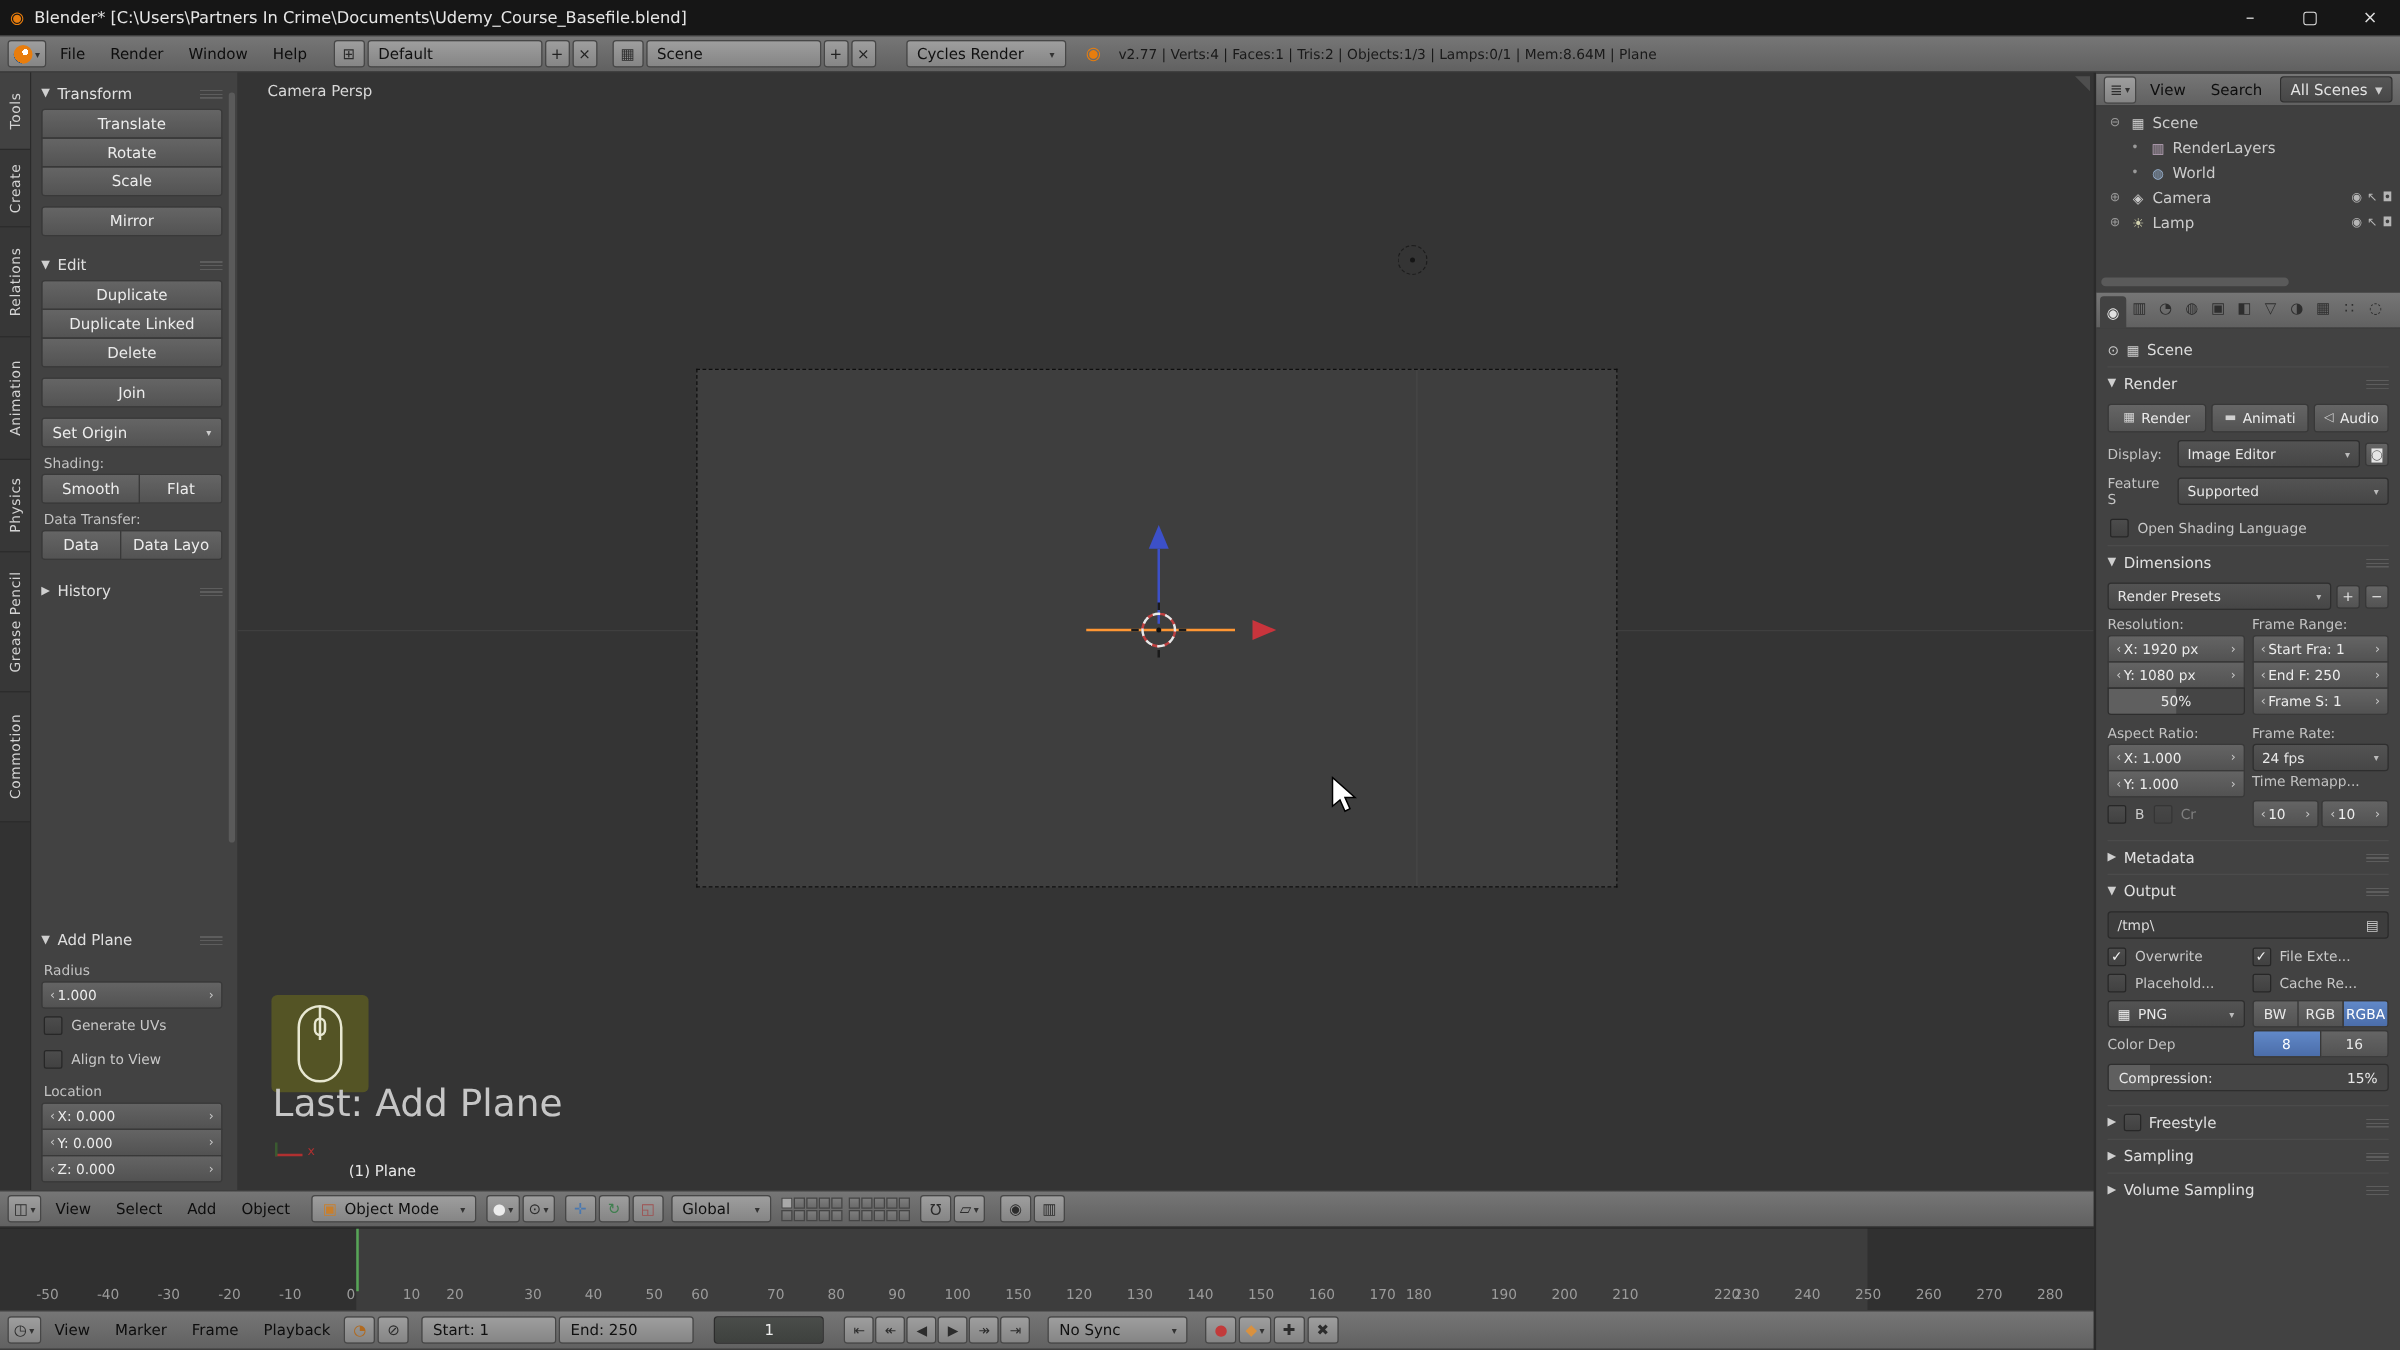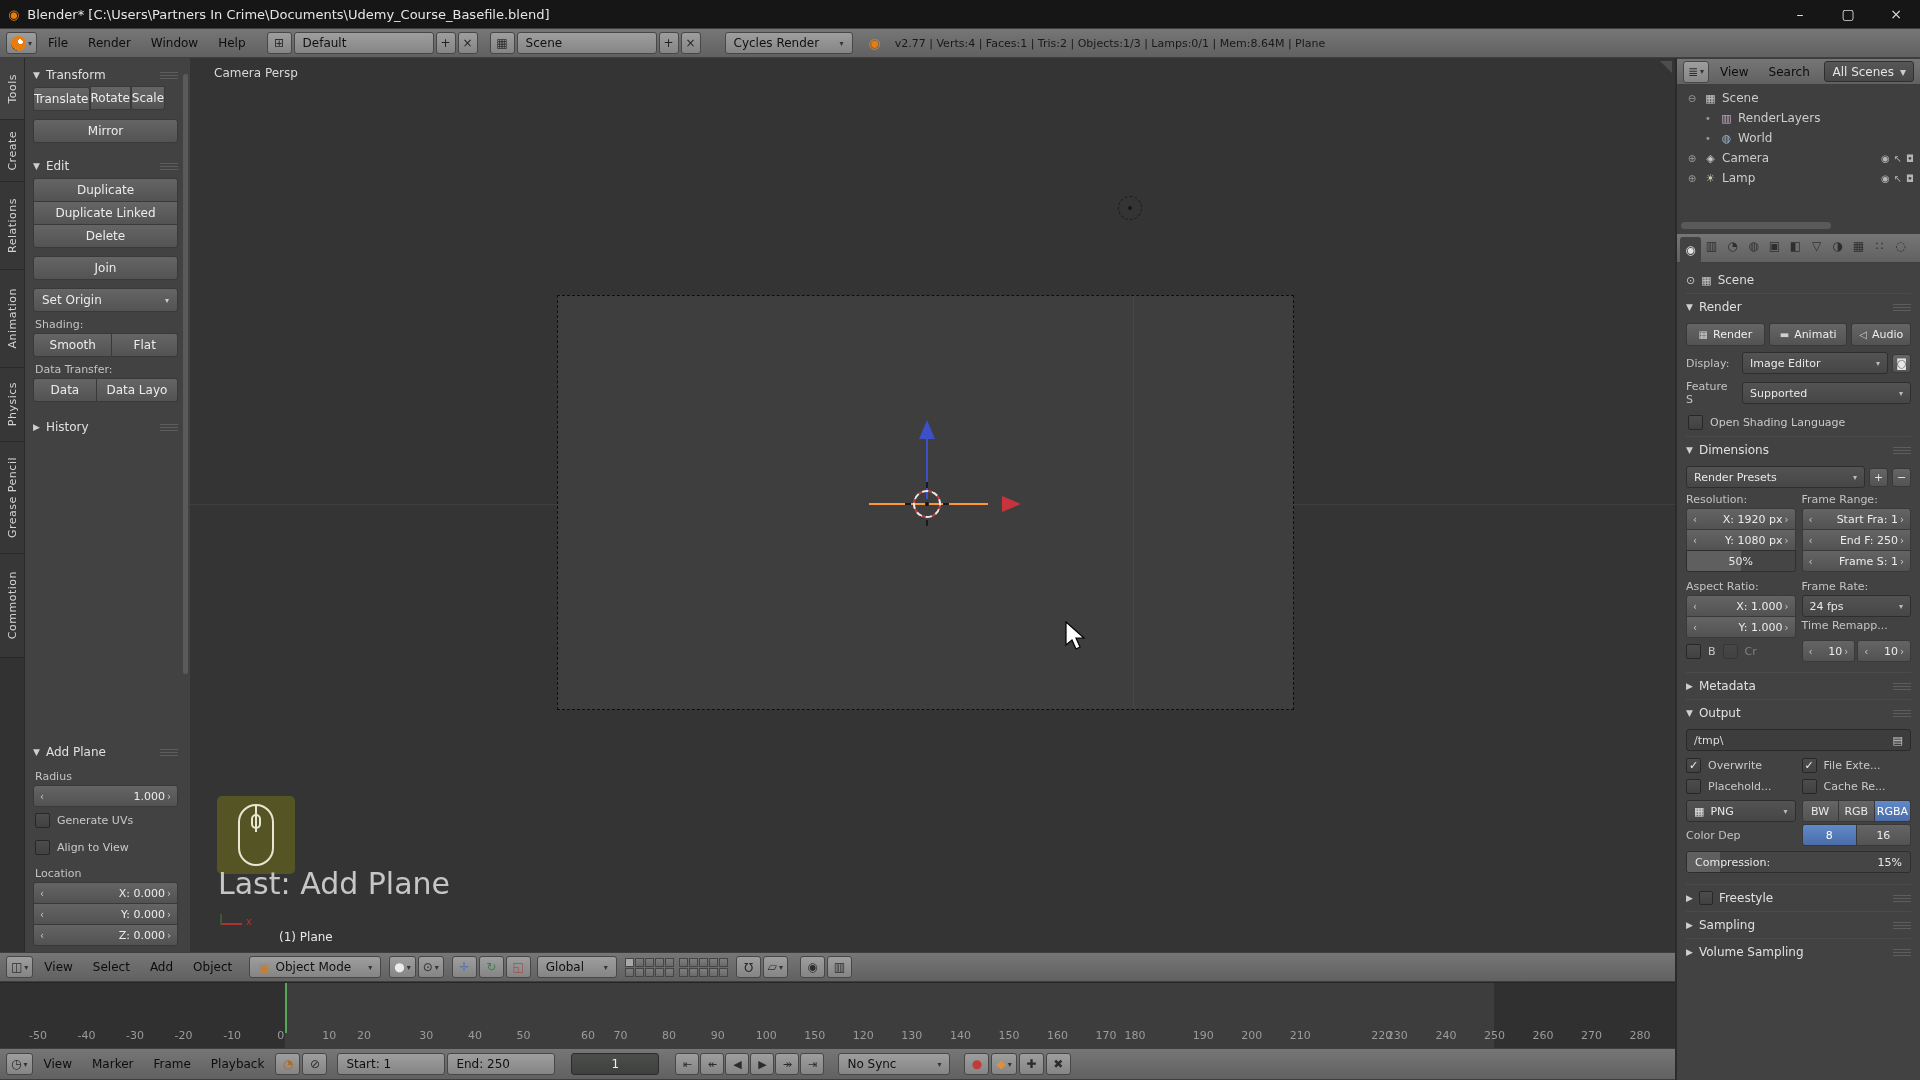--- a/index.html
+++ b/index.html
@@ -31,21 +31,21 @@
 .phead{display:flex;align-items:center;gap:6px;color:#e0e0e0;font-size:12px;height:25px;flex:none}
 .phead .tri{font-size:9px;color:#cfcfcf}
 .pgrip{margin-left:auto;width:18px;height:8px;background:repeating-linear-gradient(0deg,#5d5d5d 0 1px,transparent 1px 3px)}
 .btn{height:24px;background:linear-gradient(#656565,#535353);border:1px solid #393939;border-radius:3px;color:#ececec;font-size:12px;display:flex;align-items:center;justify-content:center;flex:none}
 .vstack .btn,.vstack .pnum{border-radius:0;margin-top:-1px}
 .vstack .btn:first-child,.vstack .pnum:first-child{border-radius:3px 3px 0 0;margin-top:0}
 .vstack .btn:last-child,.vstack .pnum:last-child{border-radius:0 0 3px 3px}
 .shelf .label,.plabel{font-size:11px;color:#c3c3c3;margin:6px 2px 2px}
 .pnum{height:22px;background:linear-gradient(#646464,#525252);border:1px solid #393939;border-radius:3px;color:#ececec;font-size:11px;display:flex;align-items:center;padding:0 4px;flex:none}
 .pnum .arr{font-size:10px;color:#c9c9c9;width:8px;text-align:center;flex:none}
-.pnum .val{flex:1;text-align:right}
+.pnum .val{flex:1;text-align:left}
 .cbrow{display:flex;align-items:center;gap:7px;margin:6px 2px;font-size:11px;color:#c9c9c9;flex:none}
 .cb{width:15px;height:15px;background:linear-gradient(#4c4c4c,#414141);border:1px solid #272727;border-radius:2px;display:inline-flex;align-items:center;justify-content:center;color:#f2f2f2;font-size:11px;flex:none}
 .rowsplit{display:flex;flex:none}
 .rowsplit .btn{flex:1}
 .rowsplit .btn:first-child{border-radius:3px 0 0 3px}
 .rowsplit .btn:last-child{border-radius:0 3px 3px 0;border-left:0}
 .spacer{flex:1}
 
 .vcanvas{position:absolute;left:190px;right:0;top:0;bottom:30px;background:#343434;overflow:hidden}
 .horizon{position:absolute;left:0;right:0;top:446px;height:1px;background:#3f3f3f}
@@ -203,21 +203,21 @@
           <span class="vtext">Commotion</span>
         </div>
       </div>
 
     <div class="shelf">
       <div class="phead">
           <span class="tri">▼</span>
           <span>Transform</span>
           <span class="pgrip"></span>
         </div>
-      <div class="vstack" style="display:flex;flex-direction:row;flex:none">
+      <div class="vstack" style="display:flex;flex-direction:column;flex:none">
         <div class="btn">Translate</div>
         <div class="btn">Rotate</div>
         <div class="btn">Scale</div>
       </div>
       <div class="btn" style="margin-top:8px">Mirror</div>
 
       <div class="phead" style="margin-top:10px">
           <span class="tri">▼</span>
           <span>Edit</span>
           <span class="pgrip"></span>
@@ -405,21 +405,21 @@
         <span class="rlabel" style="left: 86.5px;">-40</span>
         <span class="rlabel" style="left: 135.05px;">-30</span>
         <span class="rlabel" style="left: 183.6px;">-20</span>
         <span class="rlabel" style="left: 232.15px;">-10</span>
         <span class="rlabel" style="left: 280.7px;">0</span>
         <span class="rlabel" style="left: 329.25px;">10</span>
         <span class="rlabel" style="left: 364px;">20</span>
         <span class="rlabel" style="left: 426.35px;">30</span>
         <span class="rlabel" style="left: 474.9px;">40</span>
         <span class="rlabel" style="left: 523.45px;">50</span>
-        <span class="rlabel" style="left: 588px;">60</span>
+        <span class="rlabel" style="left: 560px;">60</span>
         <span class="rlabel" style="left: 620.55px;">70</span>
         <span class="rlabel" style="left: 669.1px;">80</span>
         <span class="rlabel" style="left: 717.65px;">90</span>
         <span class="rlabel" style="left: 766.2px;">100</span>
         <span class="rlabel" style="left: 814.75px;">150</span>
         <span class="rlabel" style="left: 863.3px;">120</span>
         <span class="rlabel" style="left: 911.85px;">130</span>
         <span class="rlabel" style="left: 960.4px;">140</span>
         <span class="rlabel" style="left: 1008.95px;">150</span>
         <span class="rlabel" style="left: 1057.5px;">160</span>

